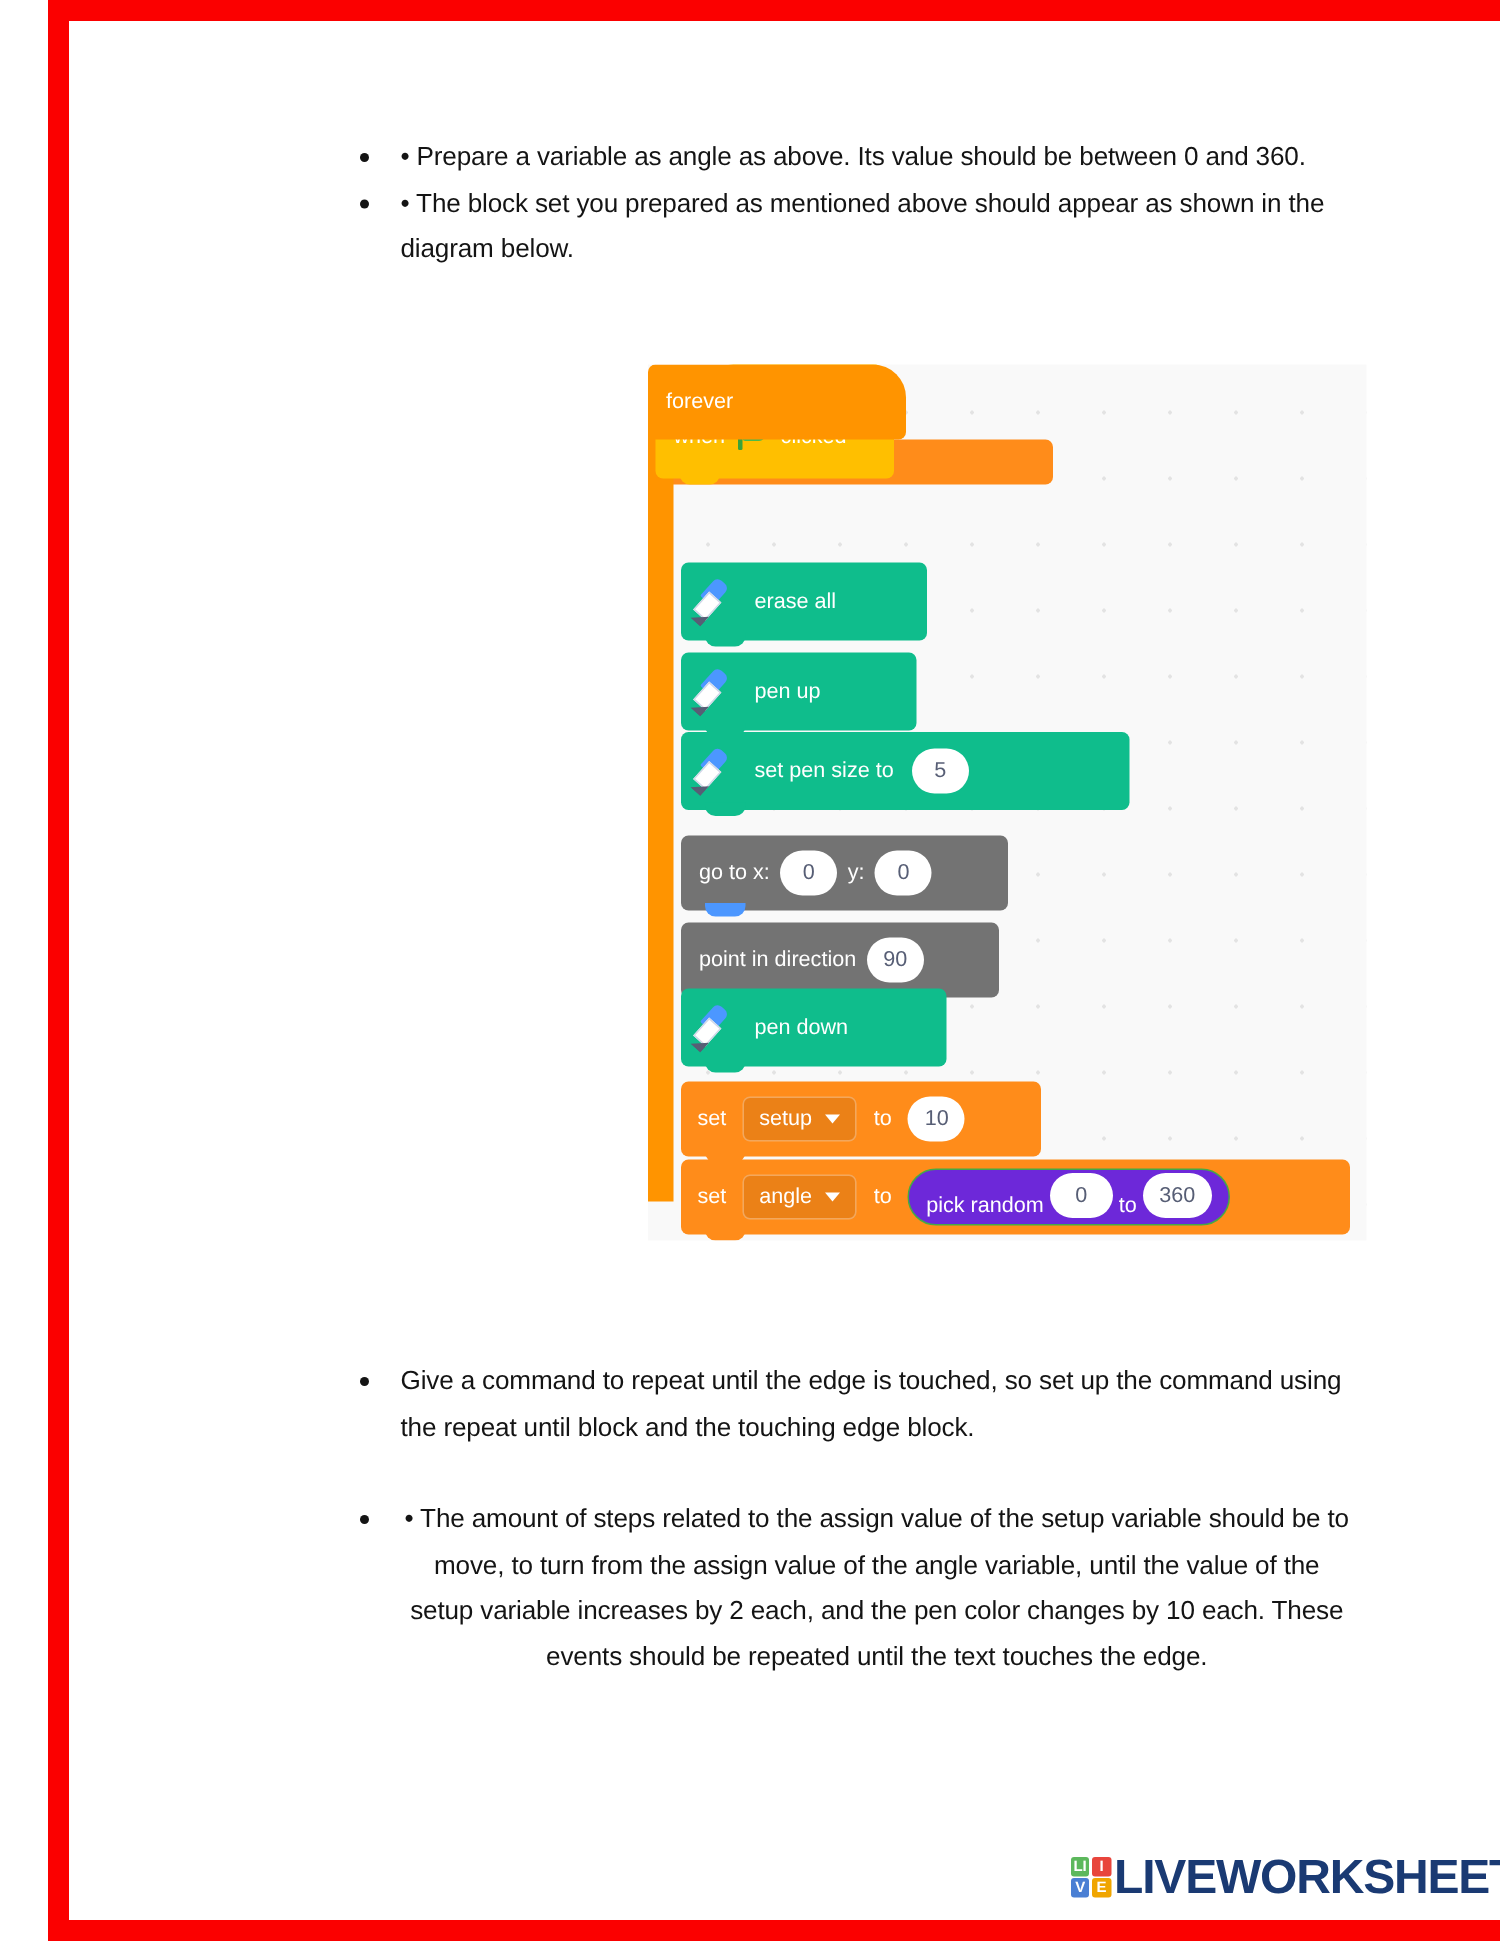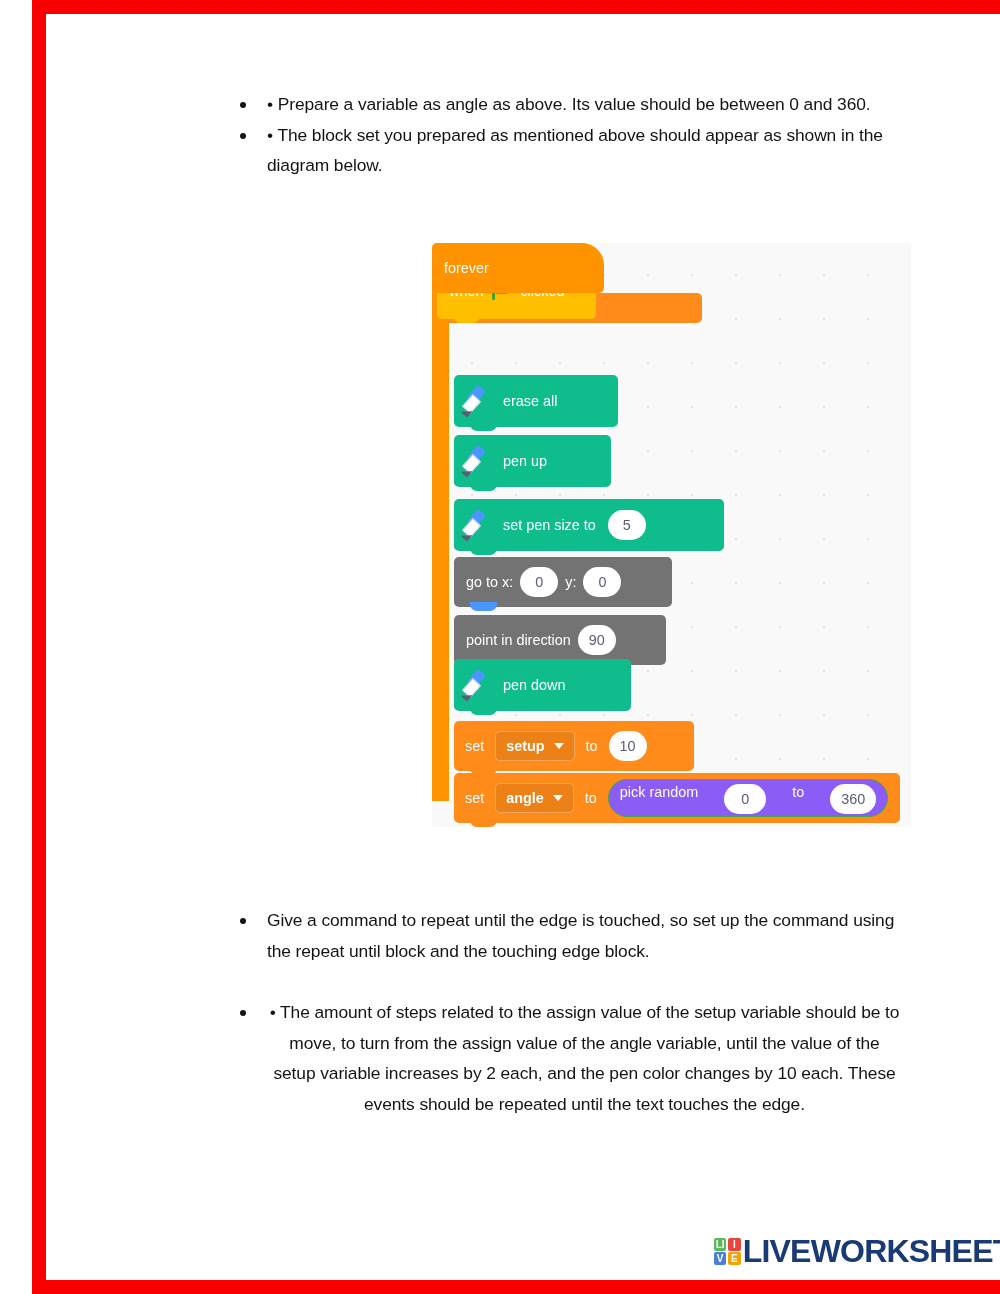--- a/index.html
+++ b/index.html
@@ -165,21 +165,21 @@
   }
   .pen-ico .tip {
     position:absolute; left: 3px; top: 26px;
     width: 9px; height: 9px;
     background:#575e75;
     clip-path: polygon(100% 0, 100% 100%, 0 100%);
     transform: rotate(42deg);
   }
   #blk-eraseall  { left: 22px; top: 132px; width: 164px; }
   #blk-penup     { left: 22px; top: 192px; width: 157px; }
-  #blk-pensize   { left: 22px; top: 256px; width: 270px; text-align: right; }
+  #blk-pensize   { left: 22px; top: 245px; width: 299px; text-align: right; }
   #blk-pendown   { left: 22px; top: 416px; width: 177px; }
 
   
   .motion-blk {
     background: #737373;
     height: 50px;
     padding: 0 12px;
     gap: 7px;
   }
   #blk-goto   { left: 22px; top: 314px; width: 218px; }
@@ -201,21 +201,20 @@
     display: inline-flex;
     align-items: center;
     gap: 9px;
     background: rgba(0,0,0,0.08);
     border: 1px solid rgba(255,255,255,0.30);
     border-radius: 5px;
     padding: 6px 10px;
     min-height: 30px;
     color:#fff;
     font-size: 14.4px;
-    font-weight: bold;
   }
   .caret {
     width: 0; height: 0;
     border-left: 5px solid transparent;
     border-right: 5px solid transparent;
     border-top: 6px solid #ffffff;
   }
 
   
   .oval {
@@ -227,23 +226,23 @@
     border-radius: 999px;
     min-width: 38px;
     height: 30px;
     padding: 0 11px;
     font-size: 14.4px;
   }
 
   
   .operator {
     display: inline-flex;
-    align-items: flex-start;
-    gap: 26px;
-    background: #8b5cf6;
+    align-items: flex-end;
+    gap: 4px;
+    background: #6d28d9;
     border: 1.5px solid #46a846;
     border-radius: 999px;
     padding: 4px 11px;
     height: 38px;
     color: #fff;
     font-size: 14.4px;
   }
   .operator .oval { min-width: 42px; }
 
   

